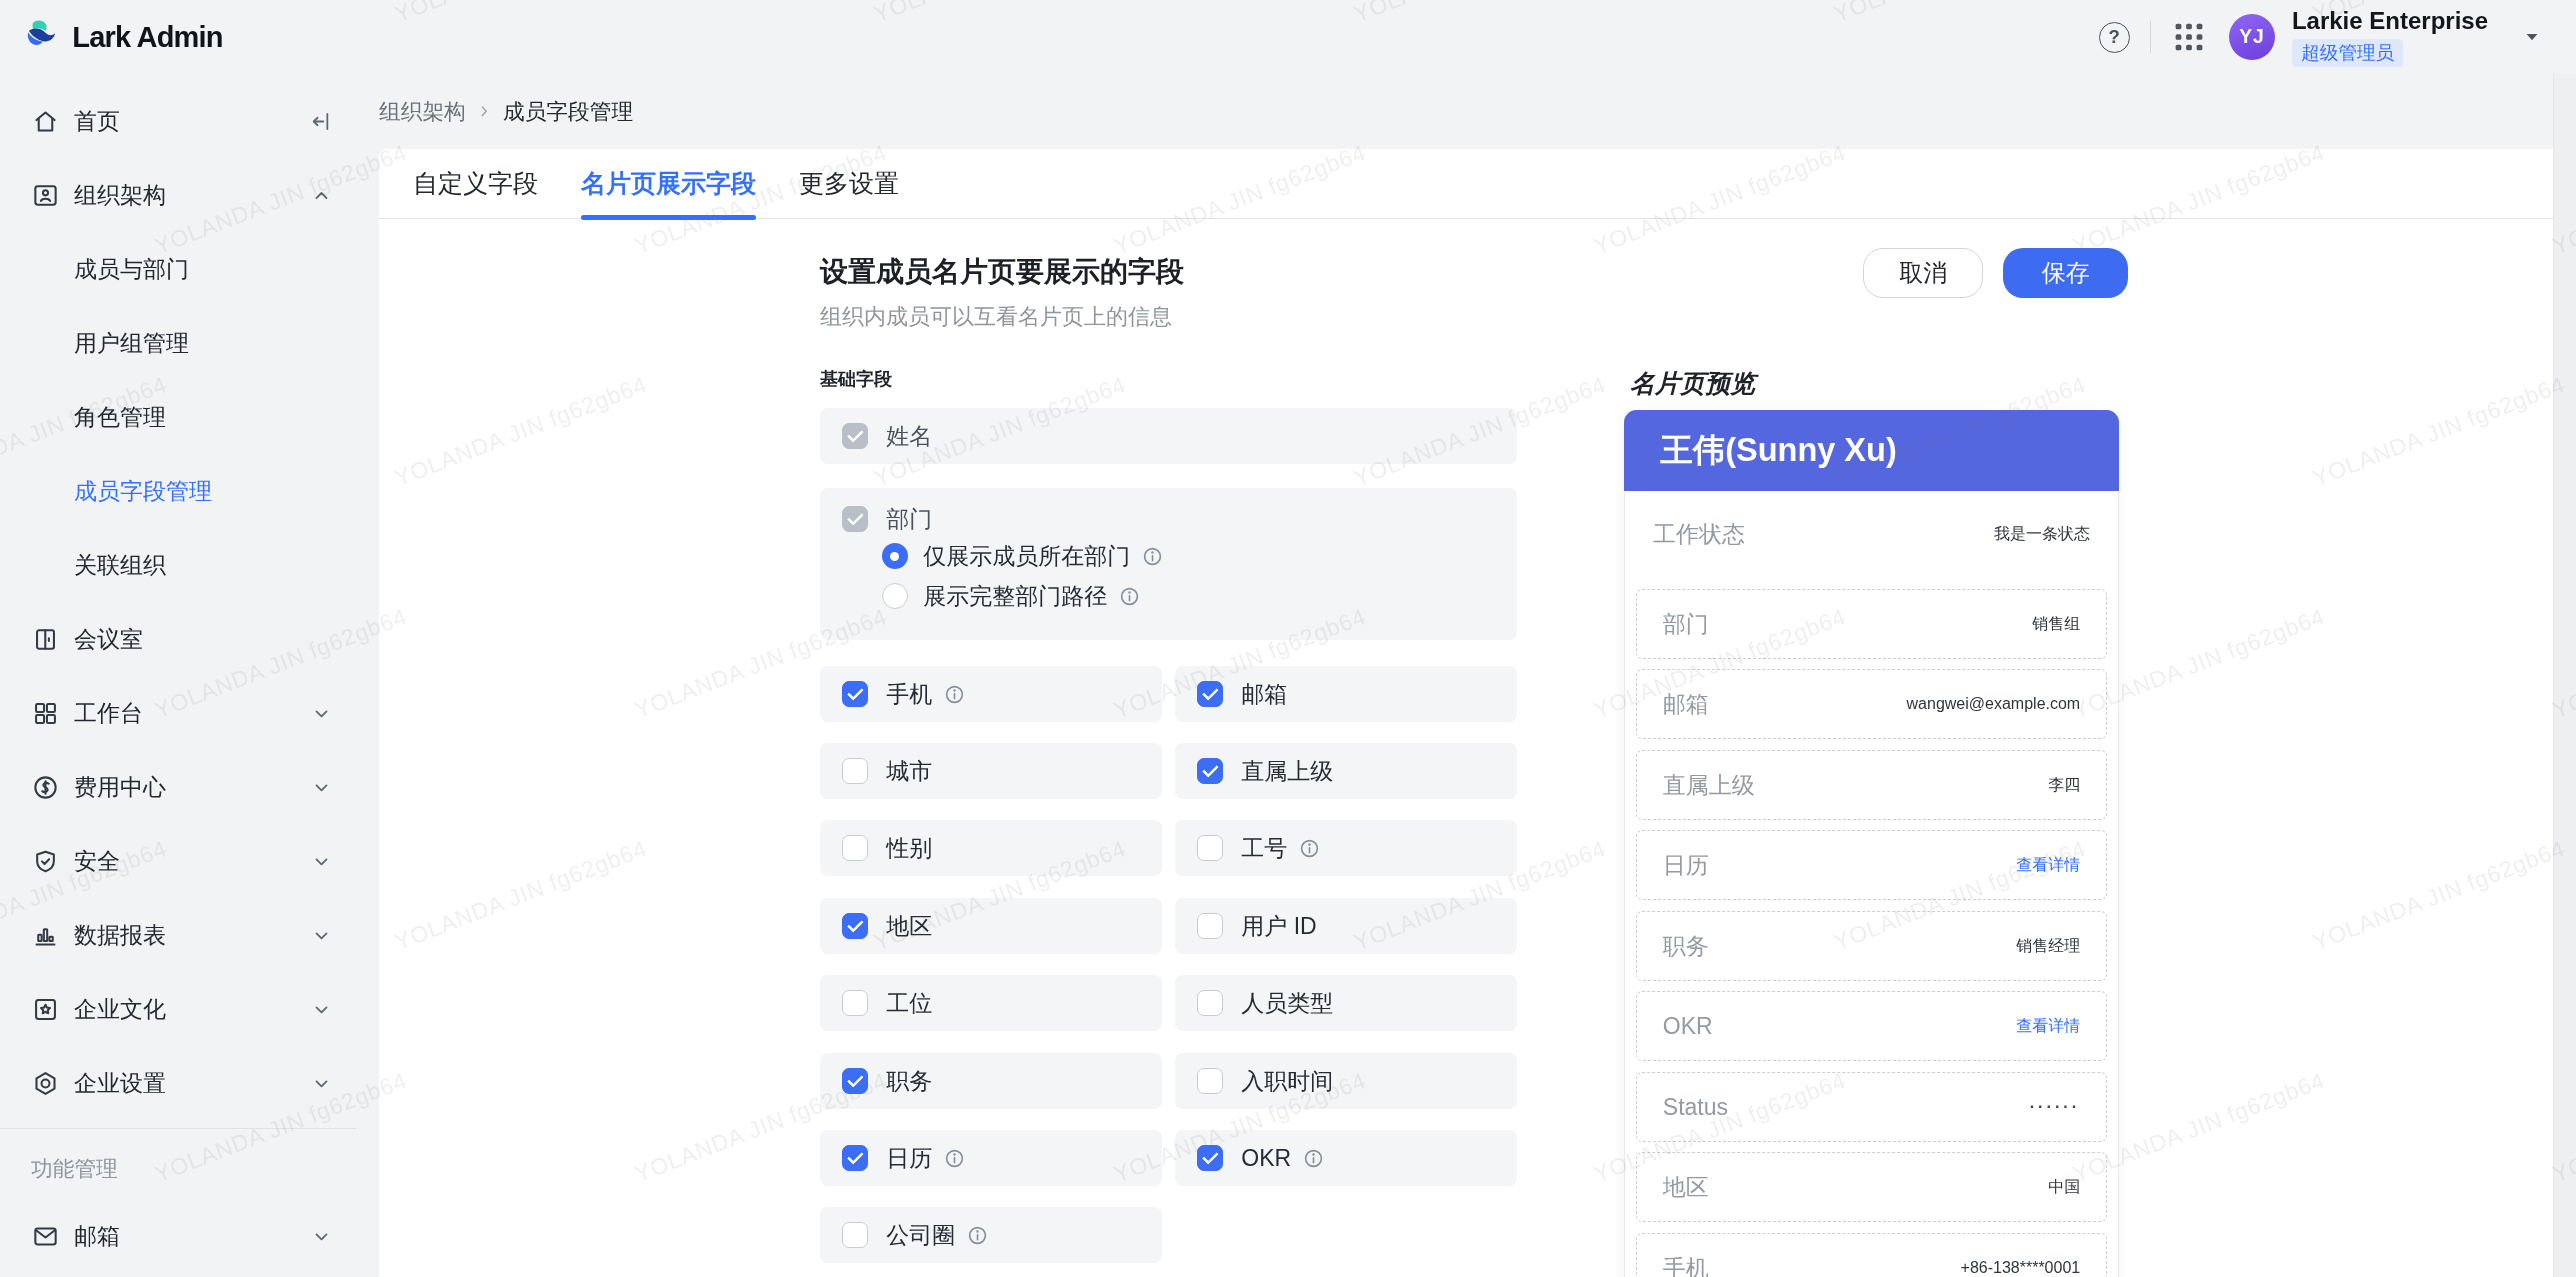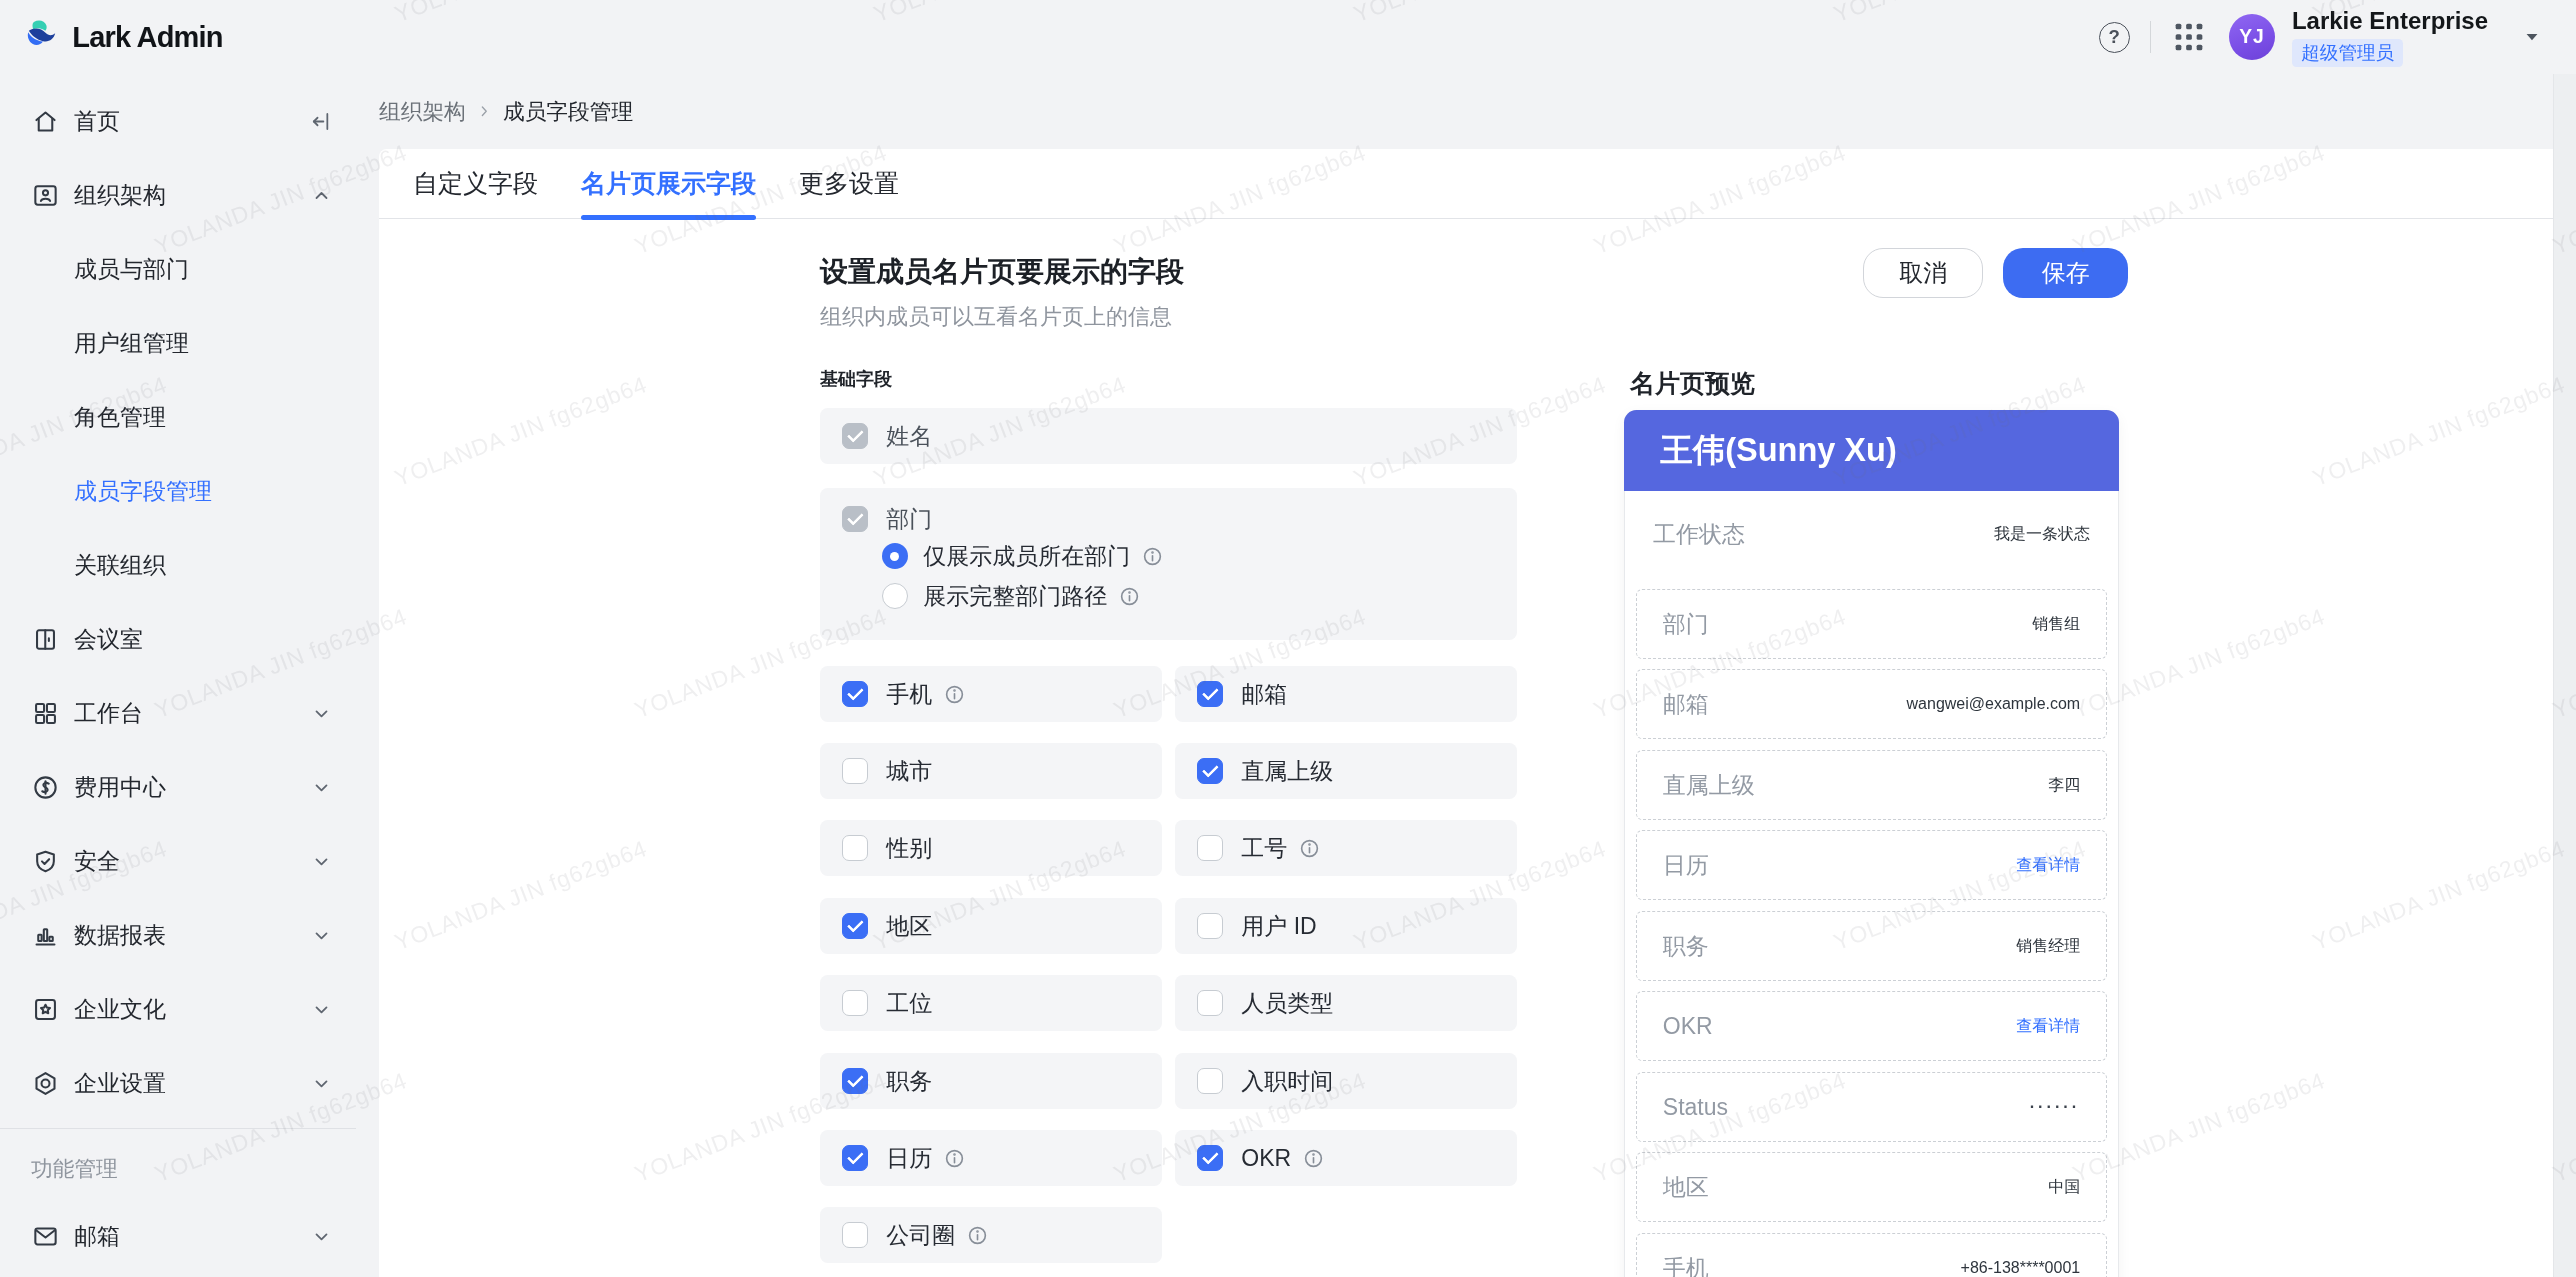--- a/index.html
+++ b/index.html
@@ -59,21 +59,21 @@
   .tab.active .tab-underline{content:"";position:absolute;left:0;right:0;bottom:-1.5px;height:5.4px;border-radius:3.1px;background:var(--accent);}
 
   #page-title{position:absolute;left:441px;top:104px;font-size:28px;font-weight:600;color:#1c2026;}
   #page-subtitle{position:absolute;left:441px;top:153px;font-size:22px;color:var(--text-3);}
   #toolbar{position:absolute;top:99px;right:426px;display:flex;gap:20px;}
   .btn{height:50px;display:flex;align-items:center;justify-content:center;border-radius:20px;font-size:24px;box-sizing:border-box;cursor:pointer;}
   #cancel-button{width:120px;background:#fff;border:1.5px solid #d2d5da;color:#23272e;}
   #save-button{width:125px;background:#3d6cf2;color:#fff;}
 
   #fields-section-title{position:absolute;left:441px;top:218px;font-size:18px;font-weight:700;}
-  #preview-section-title{position:absolute;left:1251px;top:218px;font-size:25px;font-weight:600;}
+  #preview-section-title{position:absolute;left:1251px;top:218px;font-size:25px;font-weight:600;font-style:italic;}
 
   
   .field-row{position:absolute;background:var(--row-bg);border-radius:7.7px;display:flex;align-items:center;padding-left:21.7px;box-sizing:border-box;cursor:pointer;}
   .field-label{font-size:23px;color:#262b33;margin-left:18.6px;white-space:nowrap;}
   .field-label.dim{color:#4a515a;}
   .info-badge{width:23px;height:23px;color:#878e98;margin-left:10.8px;flex:none;}
 
   .cb{width:26px;height:26px;border-radius:7px;border:1.5px solid #c7ccd2;background:#fff;box-sizing:border-box;position:relative;flex:none;}
   .cb.checked{background:#3b6ef5;border-color:#3b6ef5;}
   .cb.checked::after{content:"";position:absolute;left:5.4px;top:6.2px;width:11.6px;height:6.2px;border-left:3.1px solid #fff;border-bottom:3.1px solid #fff;transform:rotate(-45deg);border-radius:0.8px;}

